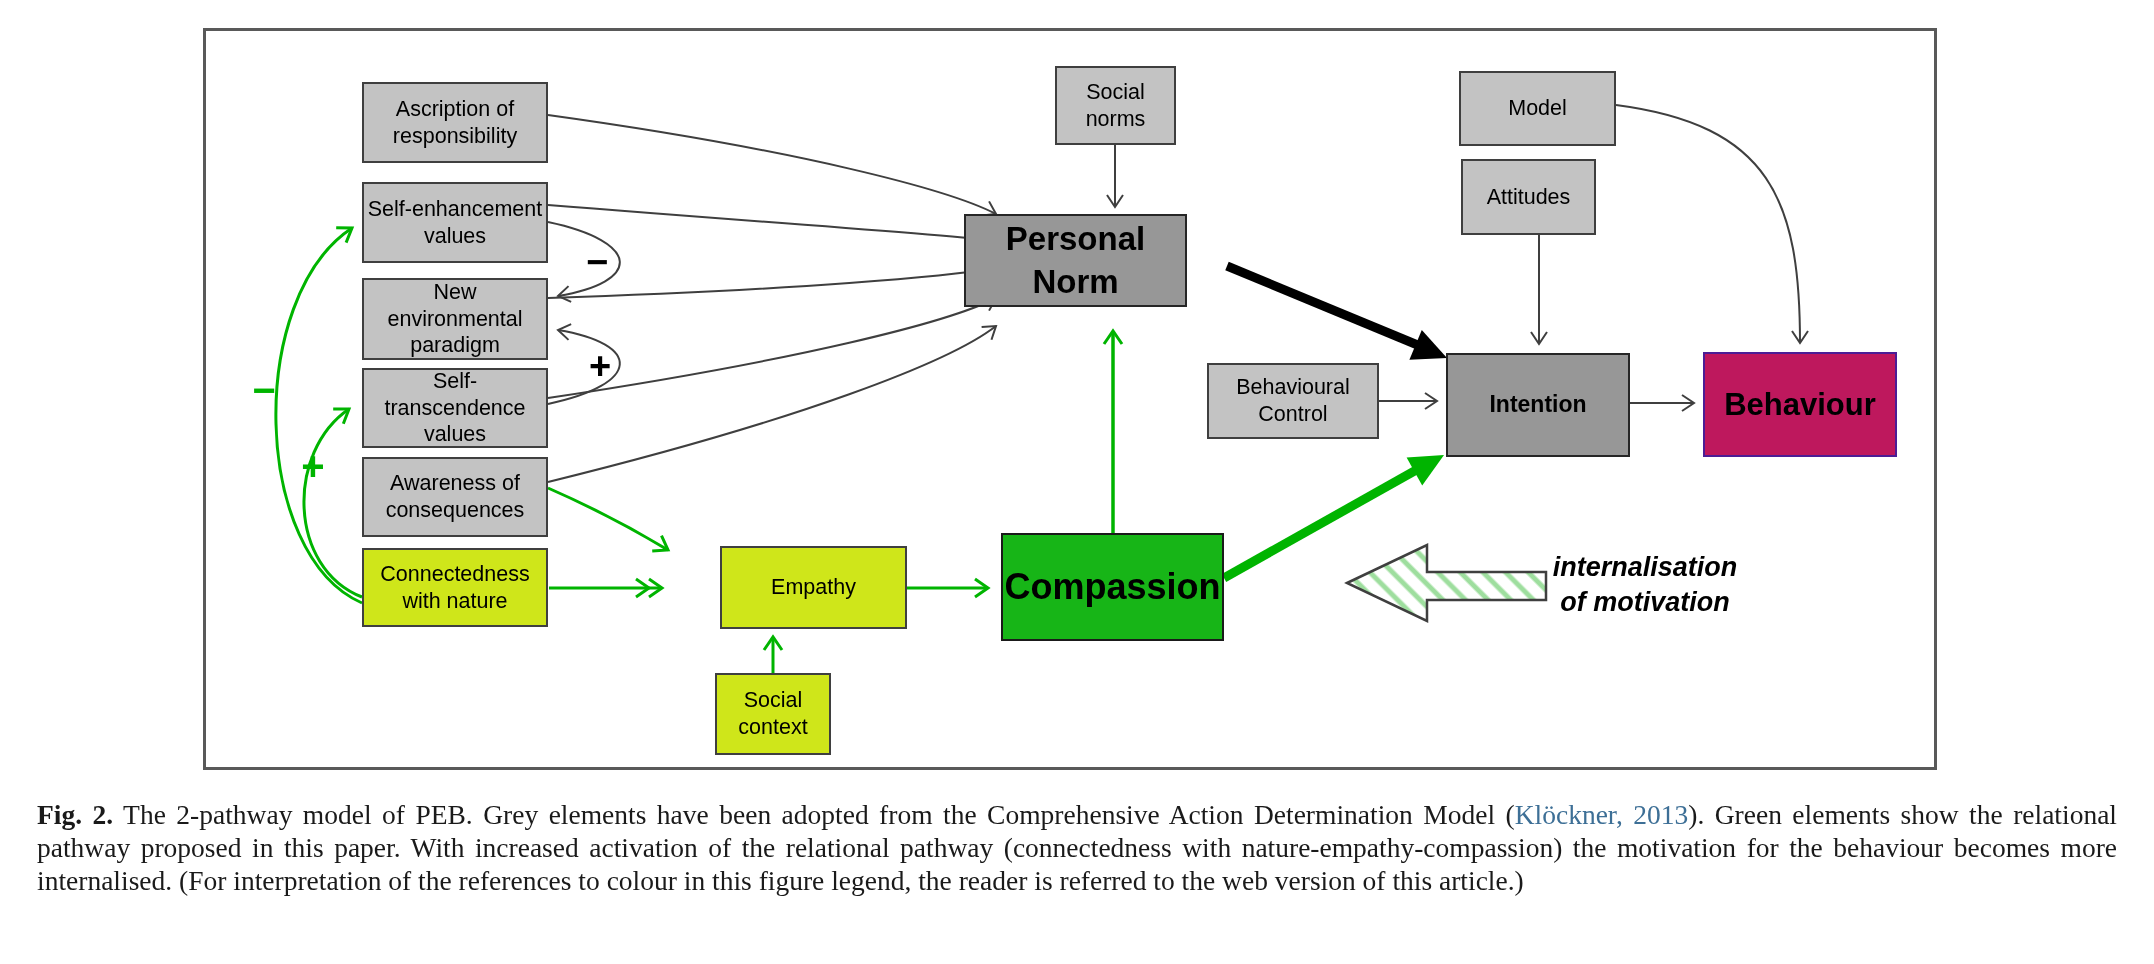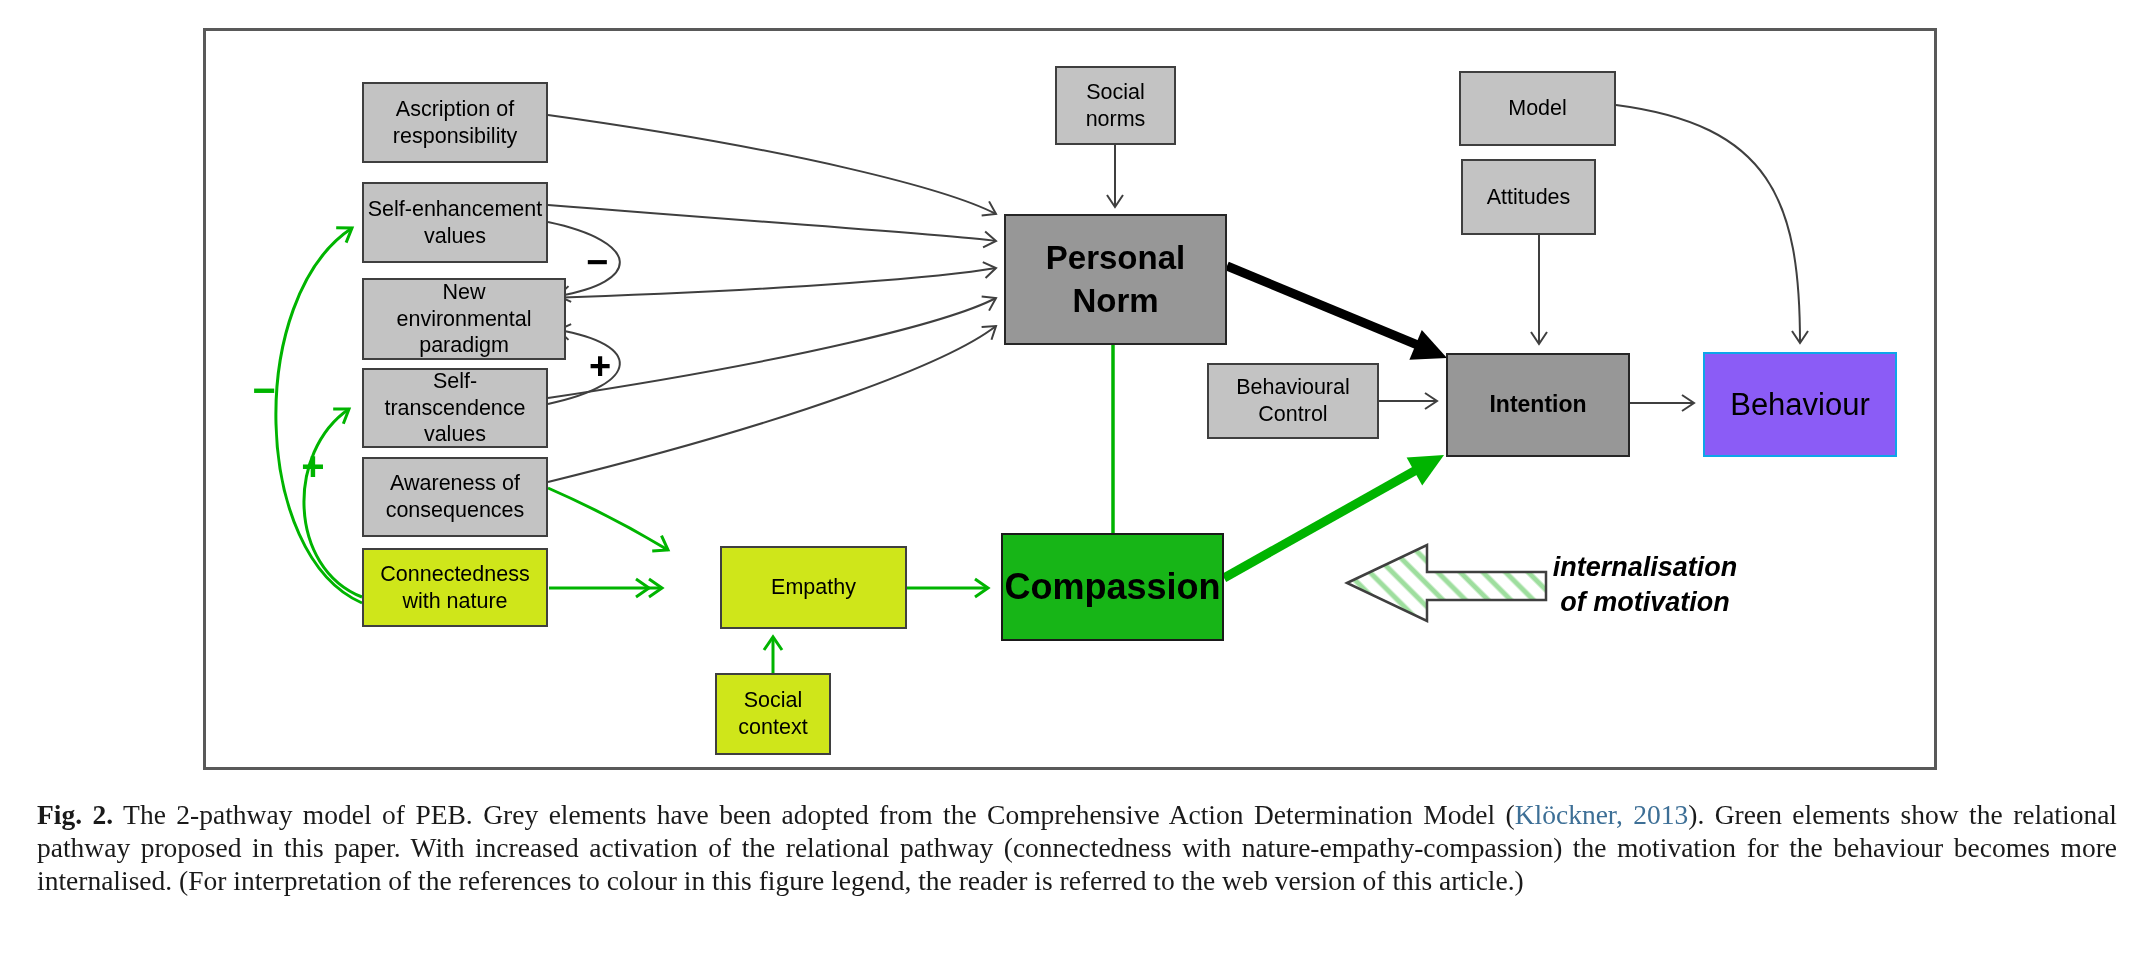--- a/index.html
+++ b/index.html
@@ -7,21 +7,21 @@
          font-family:"Liberation Sans",sans-serif;padding-left:43px;}
   #panel{position:absolute;left:203px;top:28px;width:1734px;height:742px;
          border:3px solid #595959;background:#ffffff;box-sizing:border-box;}
   #arrows{position:absolute;left:0;top:0;width:2154px;height:964px;pointer-events:none;}
   .dbox{position:absolute;box-sizing:border-box;display:flex;align-items:center;justify-content:center;
         text-align:center;white-space:pre-line;color:#000;}
   .box-grey{background:#c3c3c3;border:2px solid #3f3f3f;font-size:21.5px;line-height:1.25;}
   .box-yellowgreen{background:#cfe61a;border:2px solid #3f3f3f;font-size:21.5px;line-height:1.25;}
   .box-darkgrey{background:#979797;border:2px solid #262626;font-weight:bold;font-size:33px;line-height:1.3;}
   .box-green{background:#17b517;border:2px solid #1a1a1a;font-weight:bold;font-size:36px;}
-  .box-white{background:#8b5cf6;border:2px solid #0ea5e9;font-weight:normal;font-size:31px;}
+  .box-white{background:#be185d;border:2px solid #4c1d95;font-weight:bold;font-size:31px;}
   .sign{position:absolute;transform:translate(-50%,-50%);font-weight:bold;font-size:38px;line-height:1;}
   .sign.black{color:#000;}
   .sign.green{color:#00b400;font-size:40px;}
   #internalisation-label{position:absolute;left:1545px;top:550px;width:200px;text-align:center;
         color:#000000;font-weight:bold;font-style:italic;font-size:27px;line-height:1.3;white-space:pre-line;}
   #caption{position:absolute;left:37px;top:798px;width:2080px;font-family:"Liberation Serif",serif;
         font-size:27.5px;line-height:33px;color:#1a1a1a;text-align:justify;}
   #caption .fig-label{font-weight:bold;}
   #caption a{color:#3d6f96;text-decoration:none;}
 </style>
@@ -76,37 +76,37 @@
     <polygon points="1444,455 1406.6,457.6 1422.2,485.6" fill="#00b400"></polygon>
 
     <polygon points="1347,583 1427,545 1427,572 1546,572 1546,600 1427,600 1427,621" fill="#ffffff"></polygon>
     <polygon points="1347,583 1427,545 1427,572 1546,572 1546,600 1427,600 1427,621" fill="url(#hatch)" stroke="#3f3f3f" stroke-width="2.5"></polygon>
   </svg>
 
   <div class="dbox box-grey" style="left:362px;top:82px;width:186px;height:81px;">Ascription of
 responsibility</div>
   <div class="dbox box-grey" style="left:362px;top:182px;width:186px;height:81px;">Self-enhancement
 values</div>
-  <div class="dbox box-grey" style="left:362px;top:278px;width:204px;height:82px;">New
+  <div class="dbox box-grey" style="left:362px;top:278px;width:186px;height:82px;">New
 environmental
 paradigm</div>
   <div class="dbox box-grey" style="left:362px;top:368px;width:186px;height:80px;">Self-
 transcendence
 values</div>
   <div class="dbox box-grey" style="left:362px;top:457px;width:186px;height:80px;">Awareness of
 consequences</div>
   <div class="dbox box-yellowgreen" style="left:362px;top:548px;width:186px;height:79px;">Connectedness
 with nature</div>
 
   <div class="dbox box-yellowgreen" style="left:680px;top:546px;width:187px;height:83px;margin-left:40px;">Empathy</div>
   <div class="dbox box-yellowgreen" style="left:715px;top:673px;width:116px;height:82px;">Social
 context</div>
   <div class="dbox box-grey" style="left:1055px;top:66px;width:121px;height:79px;">Social
 norms</div>
-  <div class="dbox box-darkgrey" style="left:1004px;top:214px;width:223px;height:131px;">Personal
+  <div class="dbox box-darkgrey" style="left:964px;top:214px;width:223px;height:93px;">Personal
 Norm</div>
   <div class="dbox box-green" style="left:1001px;top:533px;width:223px;height:108px;">Compassion</div>
   <div class="dbox box-grey" style="left:1207px;top:363px;width:172px;height:76px;">Behavioural
 Control</div>
 
   <div class="dbox box-grey" style="left:1459px;top:71px;width:157px;height:75px;">Model</div>
   <div class="dbox box-grey" style="left:1461px;top:159px;width:135px;height:76px;">Attitudes</div>
   <div class="dbox box-darkgrey" style="left:1446px;top:353px;width:184px;height:104px;font-size:23px;">Intention</div>
   <div class="dbox box-white" style="left:1703px;top:352px;width:194px;height:105px;">Behaviour</div>
 

